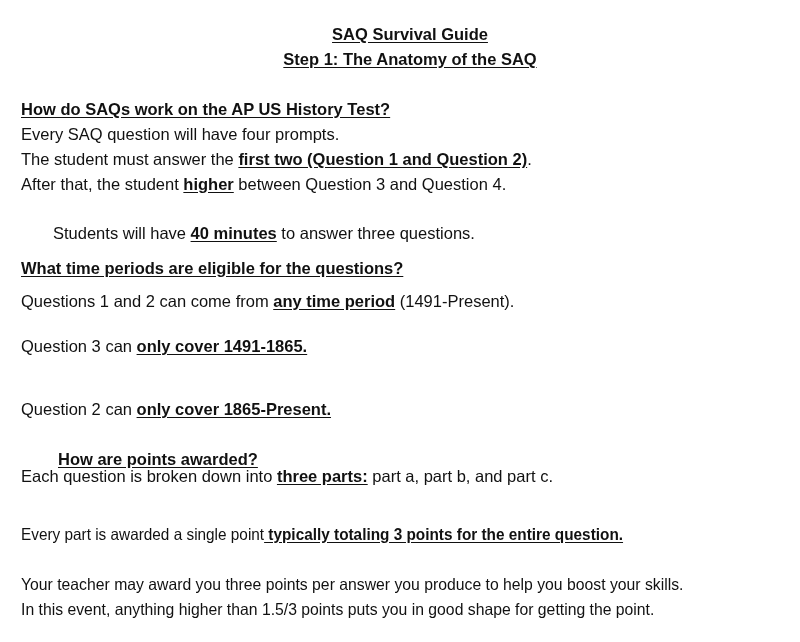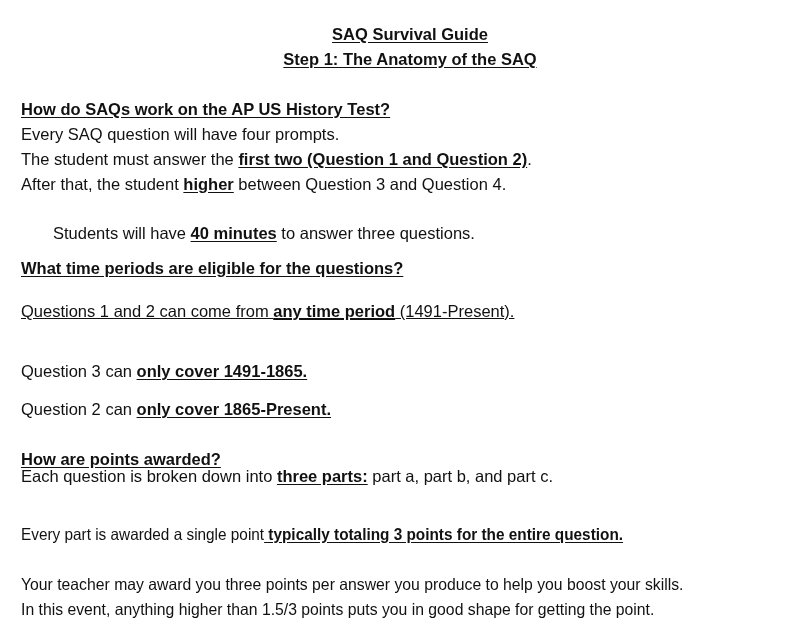--- a/index.html
+++ b/index.html
@@ -26,27 +26,27 @@
   <p class="line center b u" style="top:49px;">Step 1: The Anatomy of the SAQ</p>
 
   <p class="line b u" style="top:99px;">How do SAQs work on the AP US History Test?</p>
   <p class="line" style="top:124px;">Every SAQ question will have four prompts.</p>
   <p class="line" style="top:149px;"><span>The student must answer the </span><span class="b u">first two (Question 1 and Question 2)</span><span>.</span></p>
   <p class="line" style="top:174px;"><span>After that, the student </span><span class="b u">higher</span><span> between Question 3 and Question 4.</span></p>
 
   <p class="line" style="top:223px;margin-left:32px;"><span>Students will have </span><span class="b u">40 minutes</span><span> to answer three questions.</span></p>
 
   <p class="line b u" style="top:258px;">What time periods are eligible for the questions?</p>
-  <p class="line" style="top:301px;text-decoration:underline;"><span>Questions 1 and 2 can come from </span><span class="b u">any time period</span><span> (1491-Present).</span></p>
+  <p class="line" style="top:291px;"><span>Questions 1 and 2 can come from </span><span class="b u">any time period</span><span> (1491-Present).</span></p>
 
-  <p class="line" style="top:361px;text-align:right;"><span>Question 3 can </span><span class="b u">only cover 1491-1865.</span></p>
+  <p class="line" style="top:336px;text-align:right;"><span>Question 3 can </span><span class="b u">only cover 1491-1865.</span></p>
 
   <p class="line" style="top:399px;"><span>Question 2 can </span><span class="b u">only cover 1865-Present.</span></p>
 
-  <p class="line b u" style="top:449px;">How are points awarded?</p>
+  <p class="line b u" style="top:449px;margin-left:37px;">How are points awarded?</p>
   <p class="line" style="top:466px;"><span>Each question is broken down into </span><span class="b u">three parts:</span><span> part a, part b, and part c.</span></p>
 
   <p class="line narrow" style="top:524px;"><span>Every part is awarded a single point</span><span class="b u"> typically totaling 3 points for the entire question.</span></p>
 
   <p class="line narrow2" style="top:574px;">Your teacher may award you three points per answer you produce to help you boost your skills.</p>
   <p class="line narrow2" style="top:599px;">In this event, anything higher than 1.5/3 points puts you in good shape for getting the point.</p>
 
 </div>
 
 </body></html>

